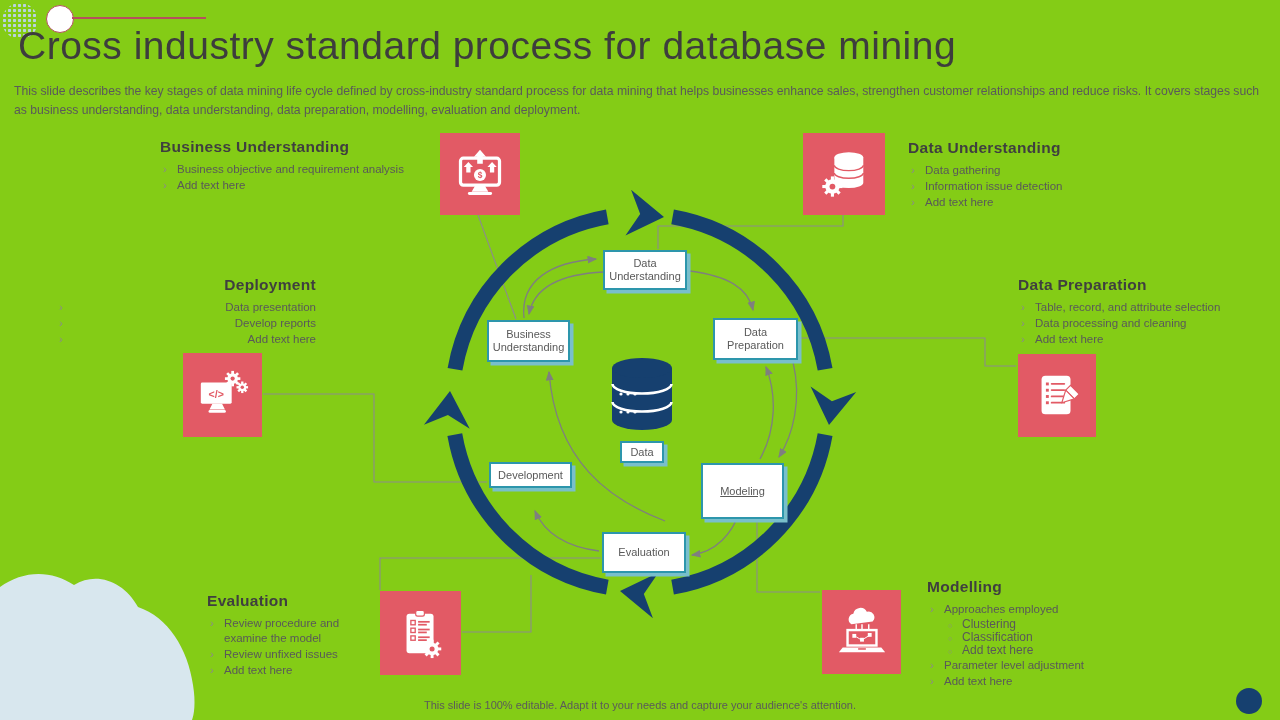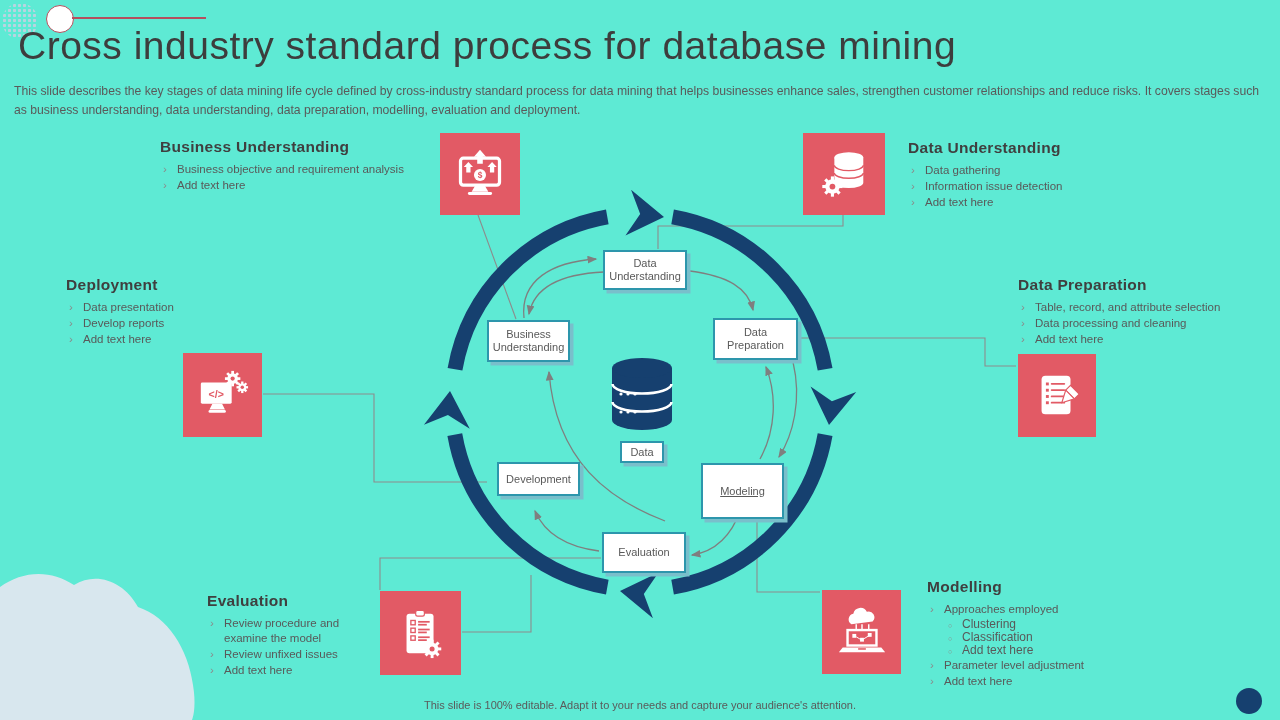--- a/index.html
+++ b/index.html
@@ -1,17 +1,17 @@
 <!DOCTYPE html>
 <html><head>
 <meta charset="utf-8">
 <style>
   html,body{margin:0;padding:0;}
   body{font-family:"Liberation Sans",sans-serif;background:#fff;}
-  #slide{position:relative;width:1280px;height:720px;background:#5eead4;overflow:hidden;}
+  #slide{position:relative;width:1280px;height:720px;background:#84cc16;overflow:hidden;}
 
   
   .halftone{position:absolute;left:2px;top:3px;width:36px;height:36px;border-radius:50%;
     background-image:radial-gradient(circle,#b9d4e0 1.4px,transparent 1.5px);background-size:5px 5px;}
   .ring{position:absolute;left:46px;top:5px;width:26px;height:26px;border:1.6px solid #b5505e;border-radius:50%;background:#fff;}
   .deco-line{position:absolute;left:72px;top:17px;width:134px;height:1.6px;background:#b5505e;}
   .blob{position:absolute;left:0;top:565px;z-index:0;}
   .corner-dot{position:absolute;left:1236px;top:688px;width:26px;height:26px;border-radius:50%;background:#16406f;}
 
   
@@ -113,21 +113,21 @@
 
   <div class="node" style="left:603px;top:250px;width:84px;height:40px;">
       <span>Data Understanding</span>
     </div>
   <div class="node" style="left:487px;top:320px;width:83px;height:42px;">
       <span>Business Understanding</span>
     </div>
   <div class="node" style="left:713px;top:318px;width:85px;height:42px;">
       <span>Data Preparation</span>
     </div>
-  <div class="node" style="left:489px;top:462px;width:83px;height:34px;margin-left:8px;">
+  <div class="node" style="left:489px;top:462px;width:83px;height:26px;">
       <span>Development</span>
     </div>
   <div class="node" style="left:701px;top:463px;width:83px;height:56px;text-decoration:underline;">
       <span>Modeling</span>
     </div>
   <div class="node" style="left:602px;top:532px;width:84px;height:41px;">
       <span>Evaluation</span>
     </div>
   <div class="node" style="left:620px;top:441px;width:44px;height:22px;">
       <span>Data</span>
@@ -265,21 +265,21 @@
 
   <div class="sect" style="left:908px;top:139px;width:300px;">
     <h3>Data Understanding</h3>
     <ul class="bullets">
       <li>Data gathering</li>
       <li>Information issue detection</li>
       <li>Add text here</li>
     </ul>
   </div>
 
-  <div class="sect" style="left:66px;top:276px;width:260px;">
+  <div class="sect" style="left:56px;top:276px;width:260px;text-align:right;">
     <h3>Deployment</h3>
     <ul class="bullets">
       <li>Data presentation</li>
       <li>Develop reports</li>
       <li>Add text here</li>
     </ul>
   </div>
 
   <div class="sect" style="left:1018px;top:276px;width:250px;">
     <h3>Data Preparation</h3>

